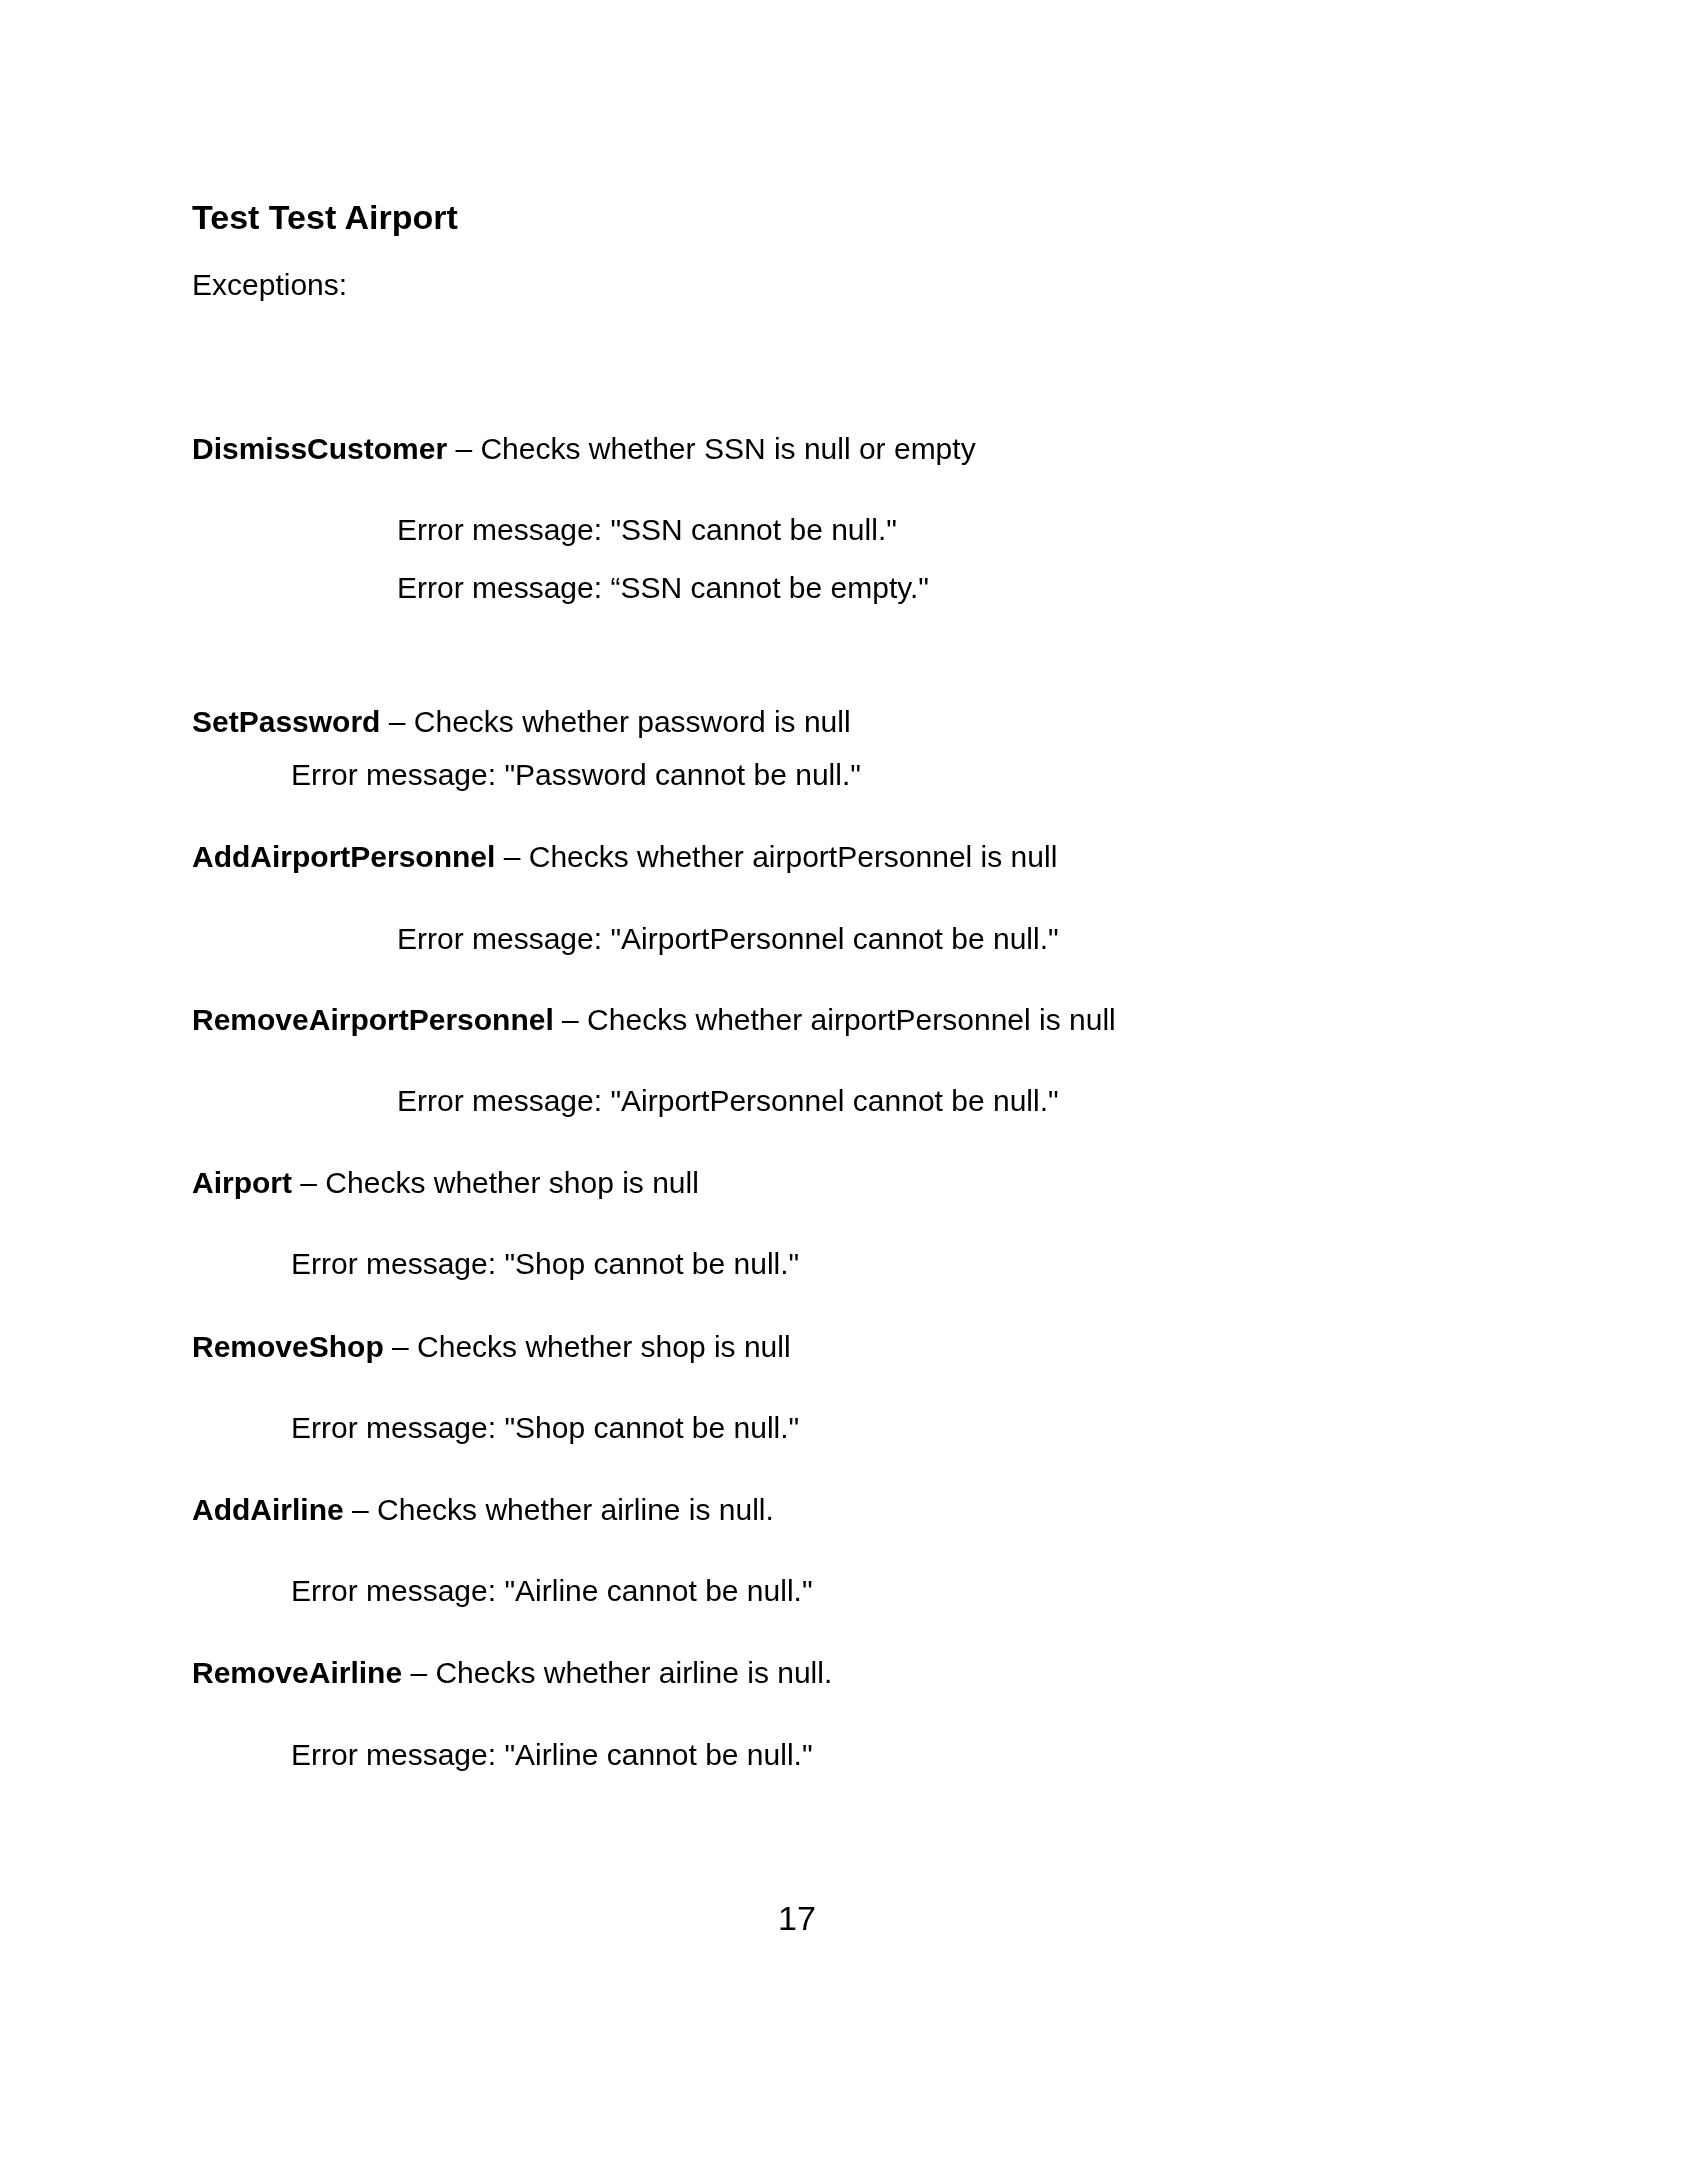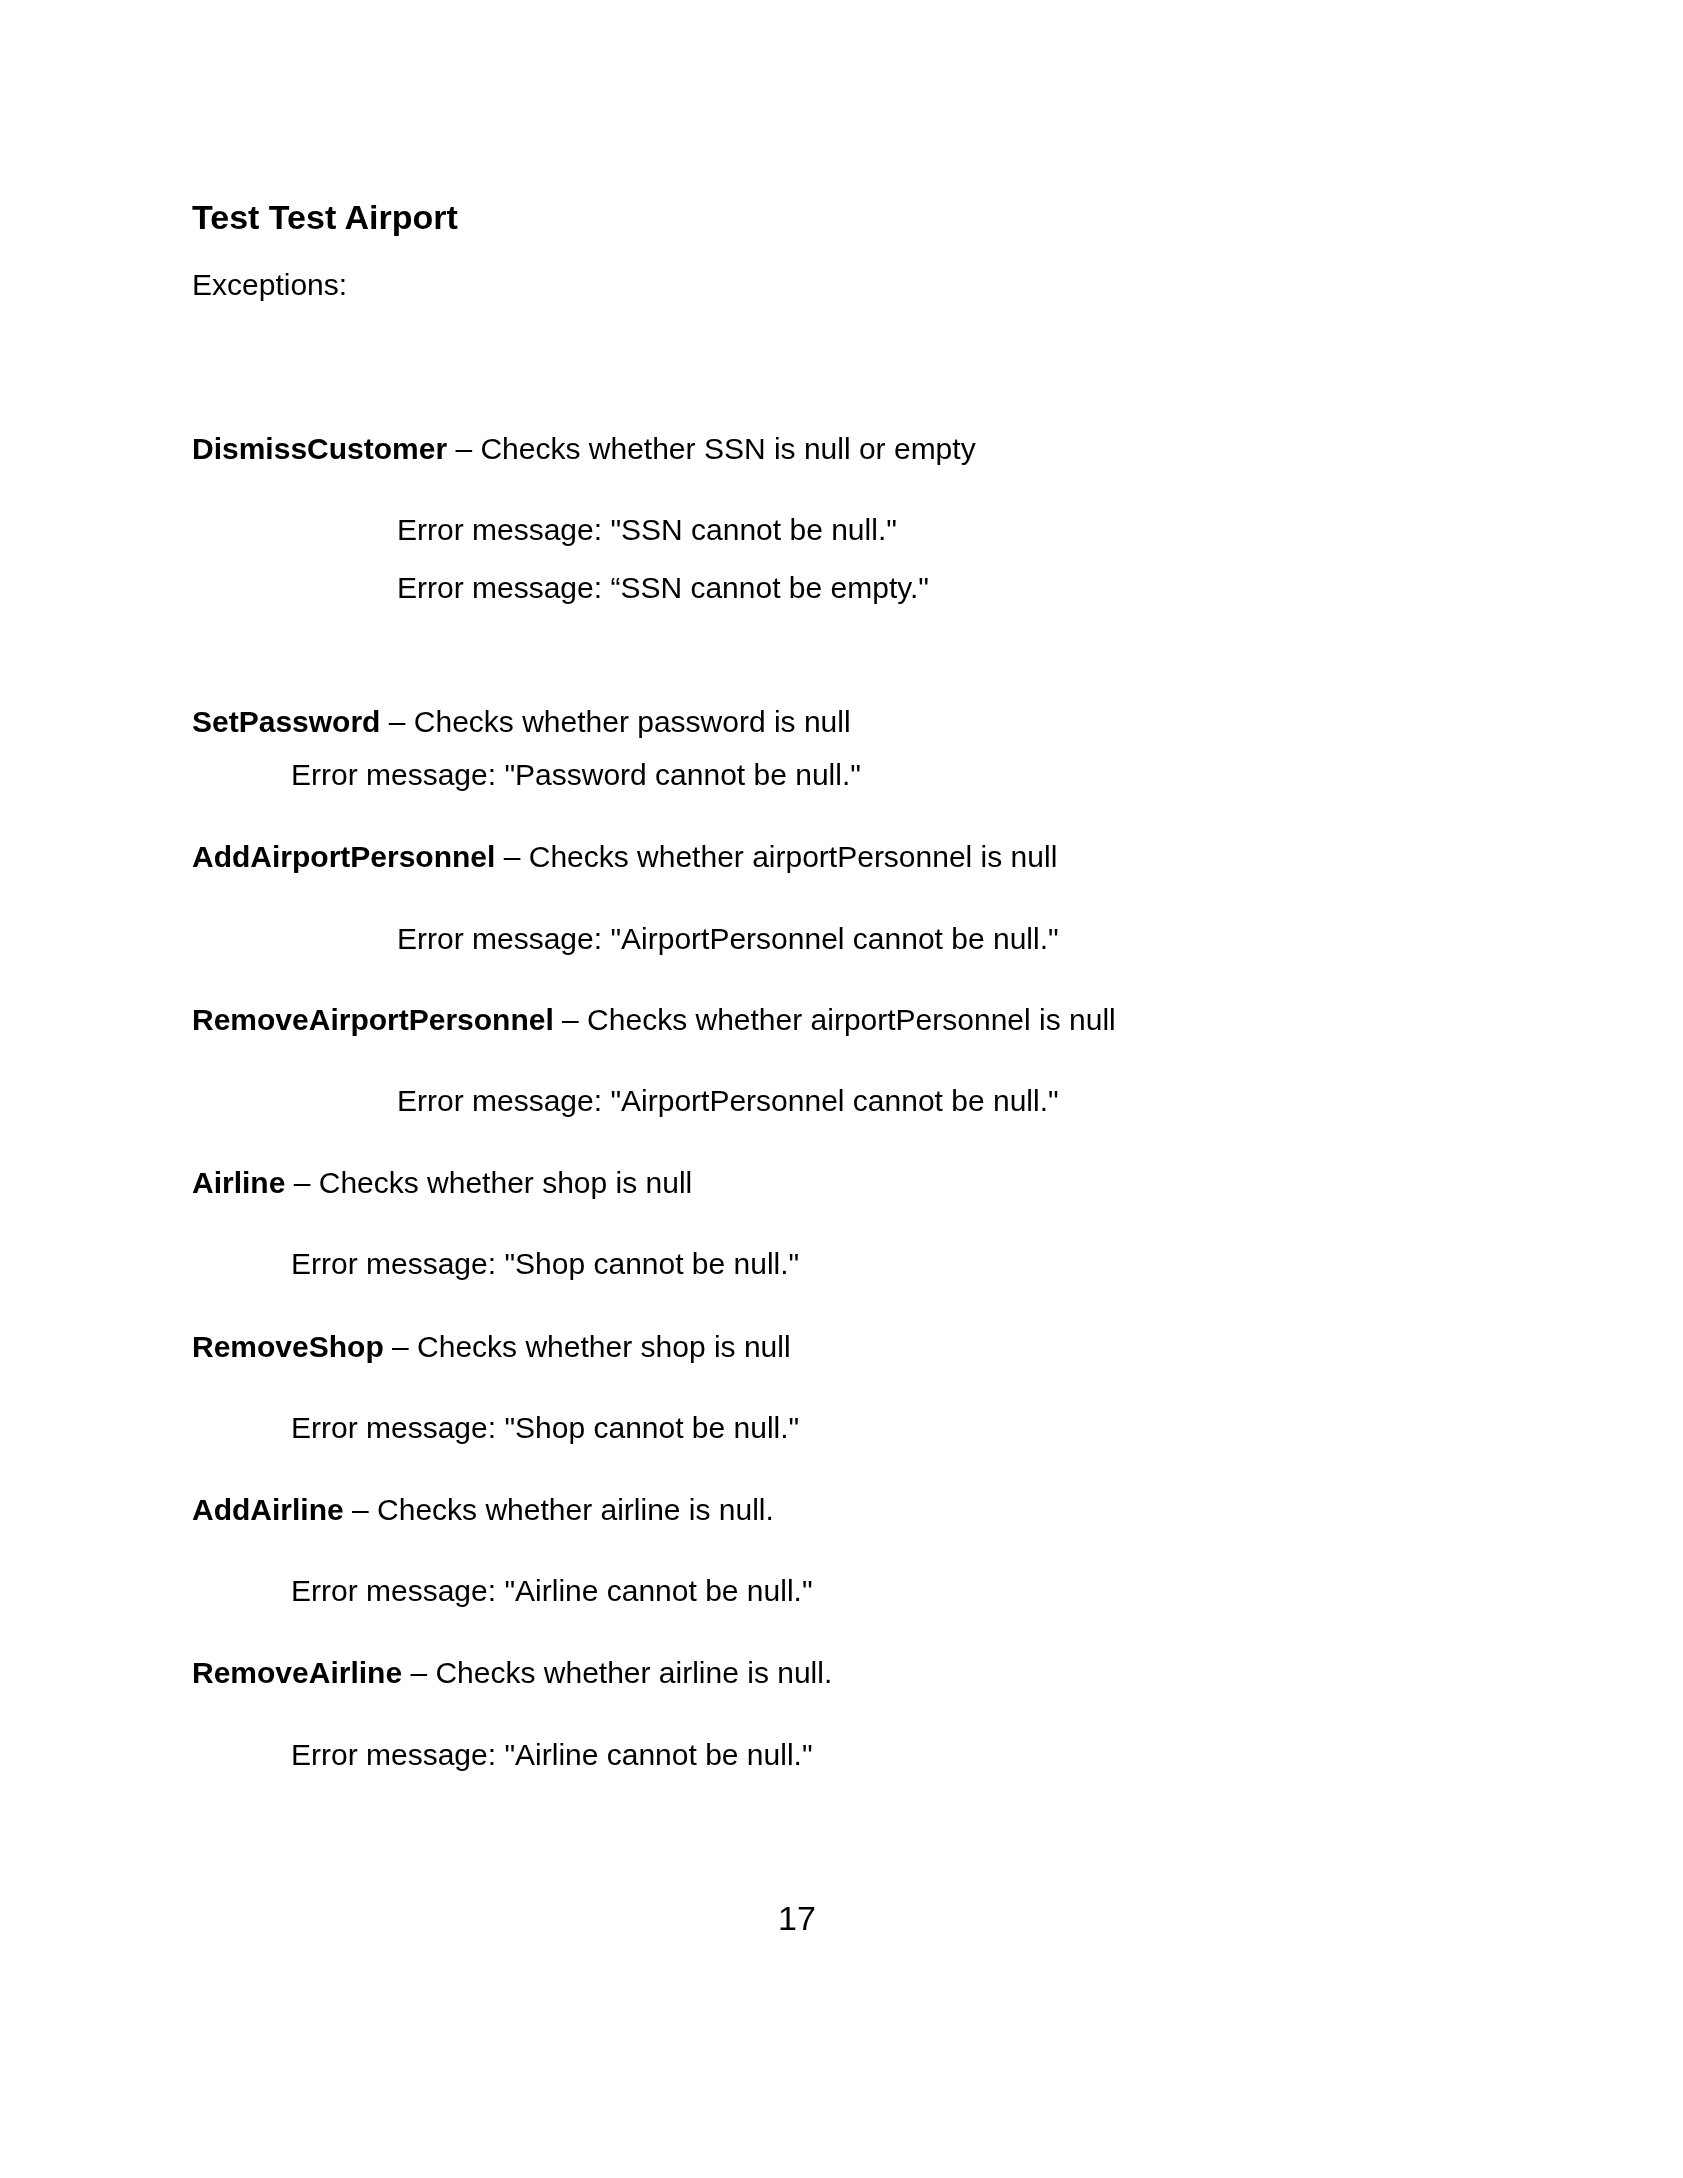--- a/index.html
+++ b/index.html
@@ -36,21 +36,21 @@
     <span class="name">AddAirportPersonnel</span><span> – Checks whether airportPersonnel is null</span>
   </div>
   <div class="line indent-wide" style="top:921px;">Error message: "AirportPersonnel cannot be null."</div>
 
   <div class="line method" style="top:1002px;">
     <span class="name">RemoveAirportPersonnel</span><span> – Checks whether airportPersonnel is null</span>
   </div>
   <div class="line indent-wide" style="top:1083px;">Error message: "AirportPersonnel cannot be null."</div>
 
   <div class="line method" style="top:1165px;">
-    <span class="name">Airline</span><span> – Checks whether shop is null</span>
+    <span class="name">Airport</span><span> – Checks whether shop is null</span>
   </div>
   <div class="line indent-narrow" style="top:1246px;">Error message: "Shop cannot be null."</div>
 
   <div class="line method" style="top:1329px;">
     <span class="name">RemoveShop</span><span> – Checks whether shop is null</span>
   </div>
   <div class="line indent-narrow" style="top:1410px;">Error message: "Shop cannot be null."</div>
 
   <div class="line method" style="top:1492px;">
     <span class="name">AddAirline</span><span> – Checks whether airline is null.</span>

